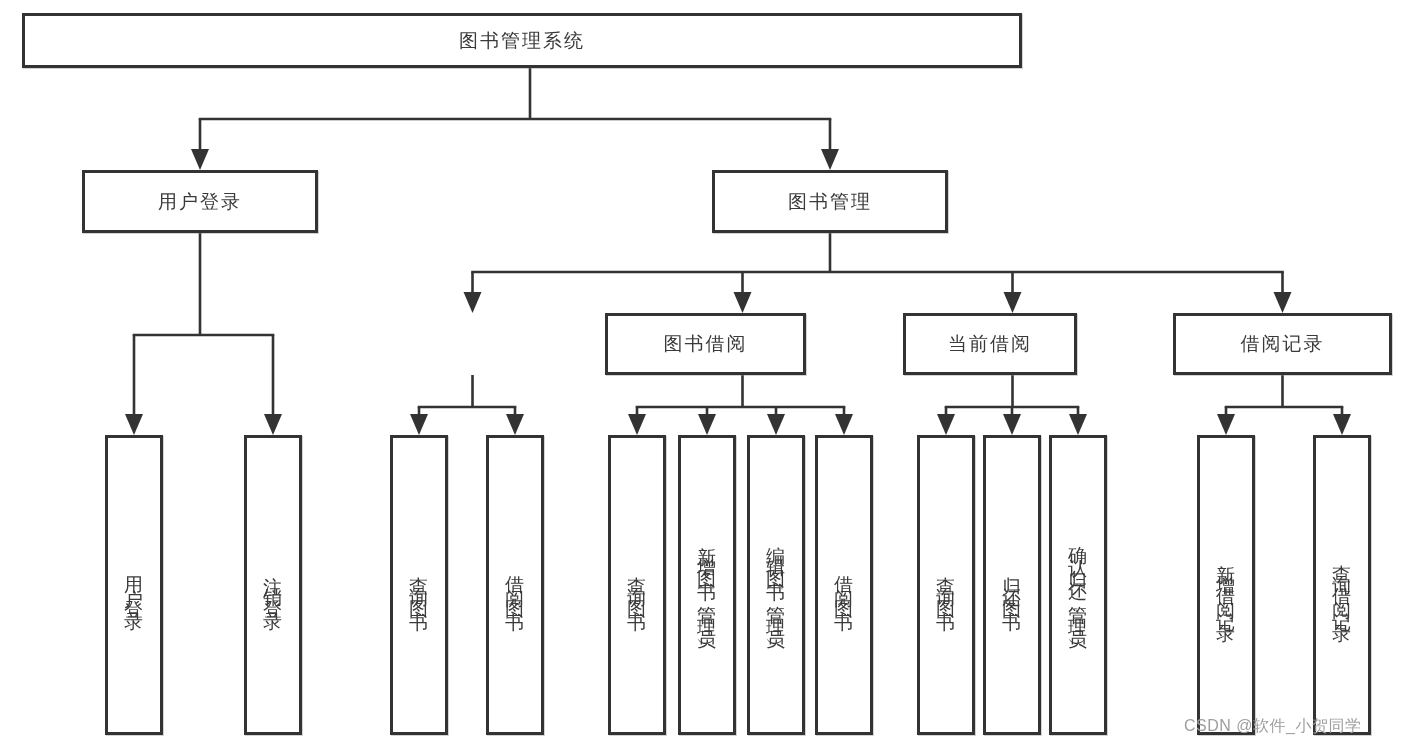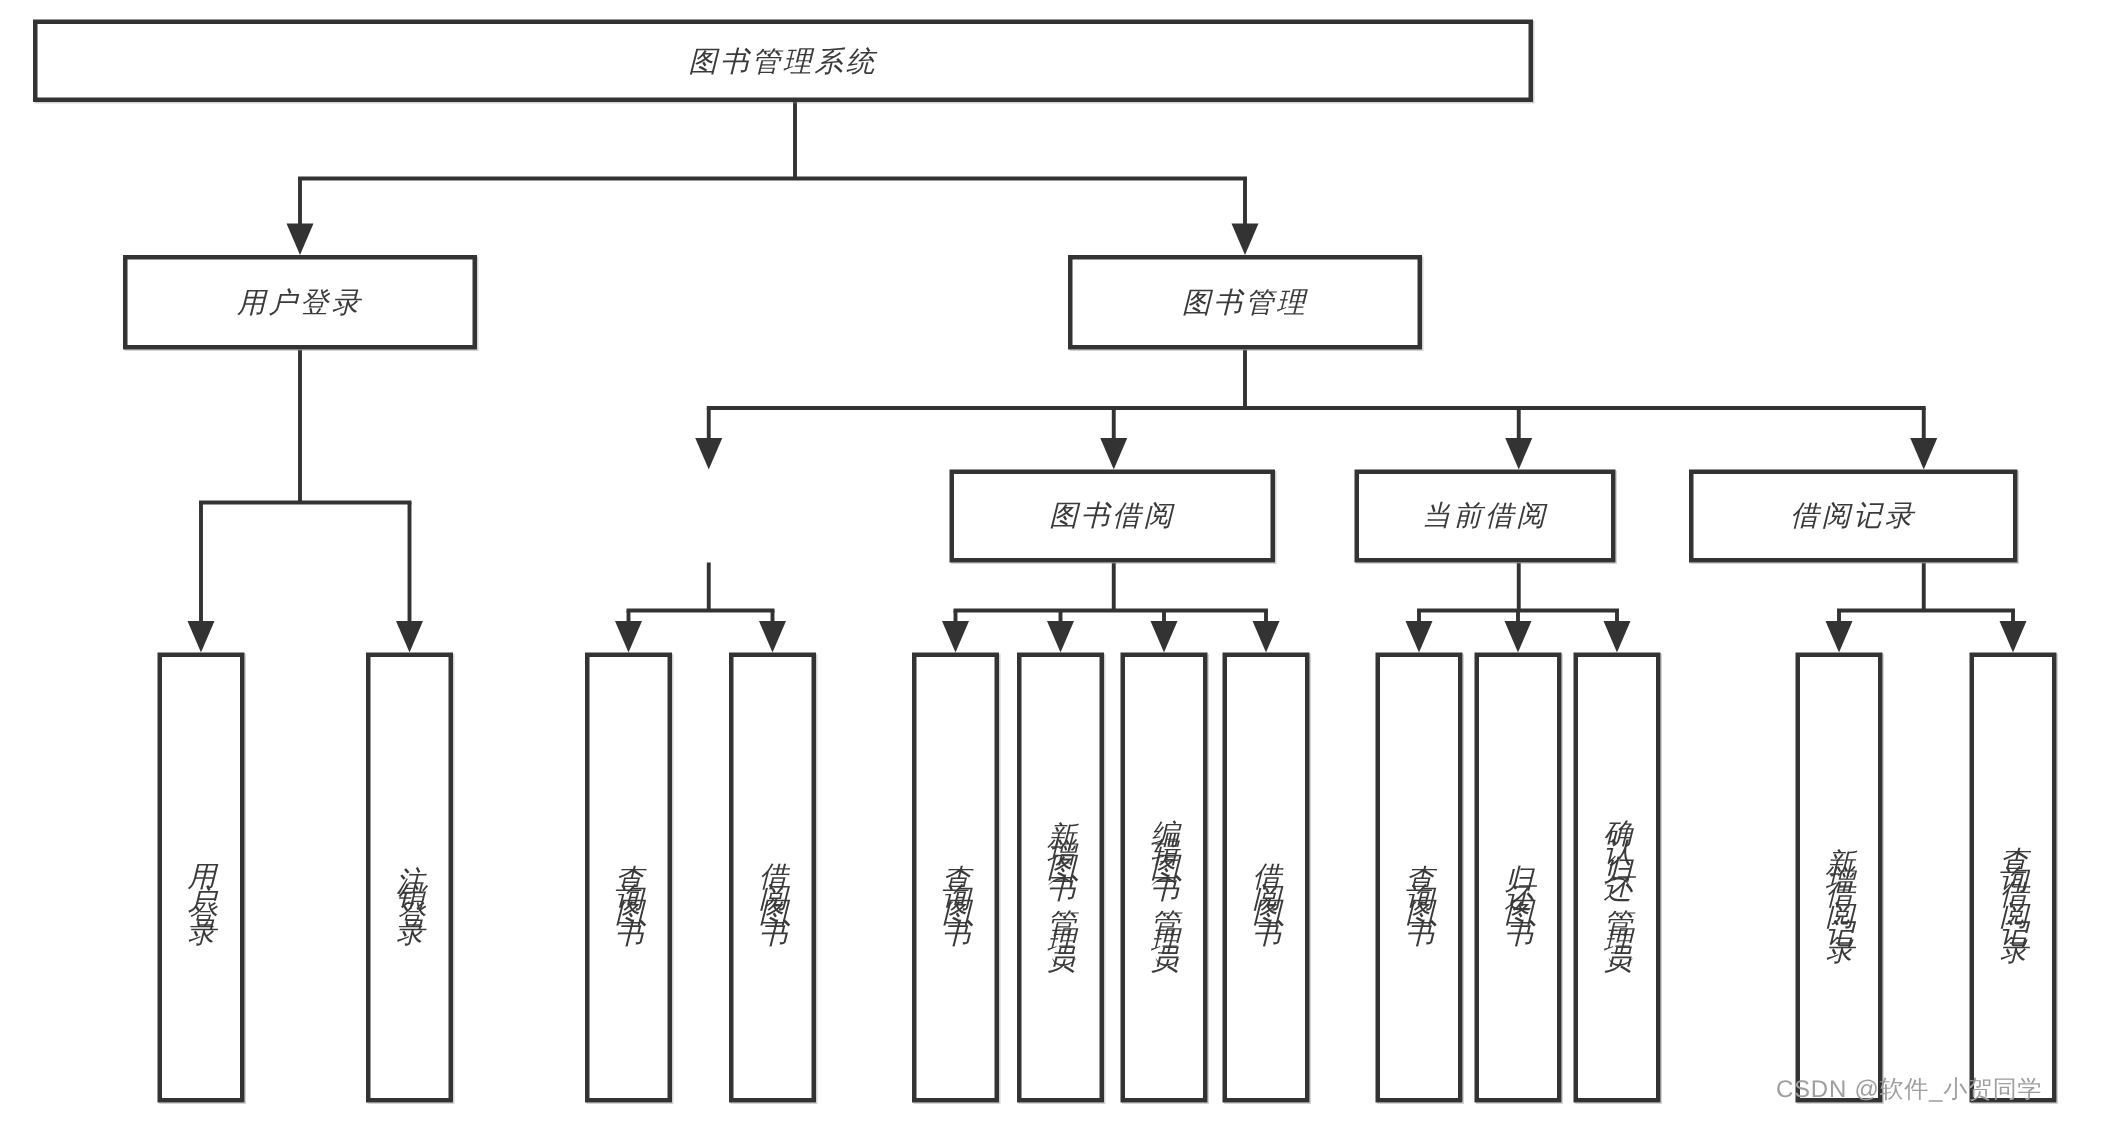--- a/index.html
+++ b/index.html
@@ -16,21 +16,20 @@
     box-sizing:border-box;
     background:#ffffff;
     border:3px solid #333333;
     box-shadow:1px 1px 0 rgba(140,140,140,.38);
     display:flex;
     align-items:center;
     justify-content:center;
     color:#3a3a3a;
     font-size:19px;
     z-index:2;
-    font-style:italic;
   }
   .h{letter-spacing:2px;}
   .v{
     writing-mode:vertical-rl;
     text-orientation:mixed;
     letter-spacing:12px;
     line-height:1;
     font-size:19px;
   }
   .watermark{
@@ -101,23 +100,23 @@
       <polygon points="1217,414 1235,414 1226,435" fill="#333333"></polygon>
       <line x1="1342" y1="407" x2="1342" y2="418" stroke="#333333" stroke-width="2.6"></line>
       <polygon points="1333,414 1351,414 1342,435" fill="#333333"></polygon>
     </svg>
 
   <div class="node h" style="left:22px;top:13px;width:1000px;height:55px">图书管理系统</div>
 
   <div class="node h" style="left:82px;top:170px;width:236px;height:63px">用户登录</div>
   <div class="node h" style="left:712px;top:170px;width:236px;height:63px">图书管理</div>
 
-  <div class="node h" style="left:633px;top:313px;width:217px;height:62px">图书借阅</div>
+  <div class="node h" style="left:605px;top:313px;width:201px;height:62px">图书借阅</div>
   <div class="node h" style="left:903px;top:313px;width:174px;height:62px">当前借阅</div>
-  <div class="node h" style="left:1126px;top:313px;width:219px;height:62px">借阅记录</div>
+  <div class="node h" style="left:1173px;top:313px;width:219px;height:62px">借阅记录</div>
 
   <div class="node v" style="left:105px;top:435px;width:58px;height:300px">用户登录</div>
   <div class="node v" style="left:244px;top:435px;width:58px;height:300px">注销登录</div>
 
   <div class="node v" style="left:390px;top:435px;width:58px;height:300px">查询图书</div>
   <div class="node v" style="left:486px;top:435px;width:58px;height:300px">借阅图书</div>
 
   <div class="node v" style="left:608px;top:435px;width:58px;height:300px">查询图书</div>
   <div class="node v" style="left:678px;top:435px;width:58px;height:300px">新增图书（管理员）</div>
   <div class="node v" style="left:747px;top:435px;width:58px;height:300px">编辑图书（管理员）</div>

